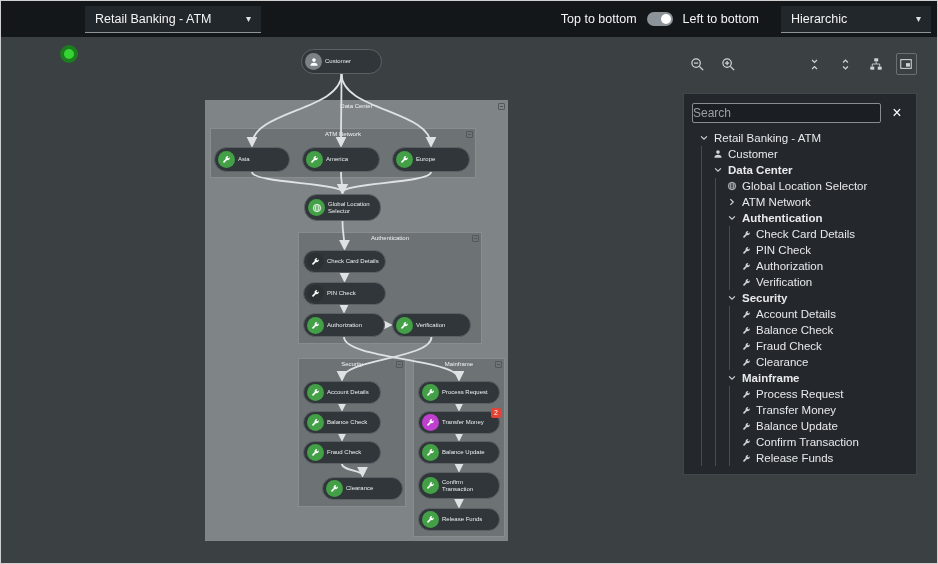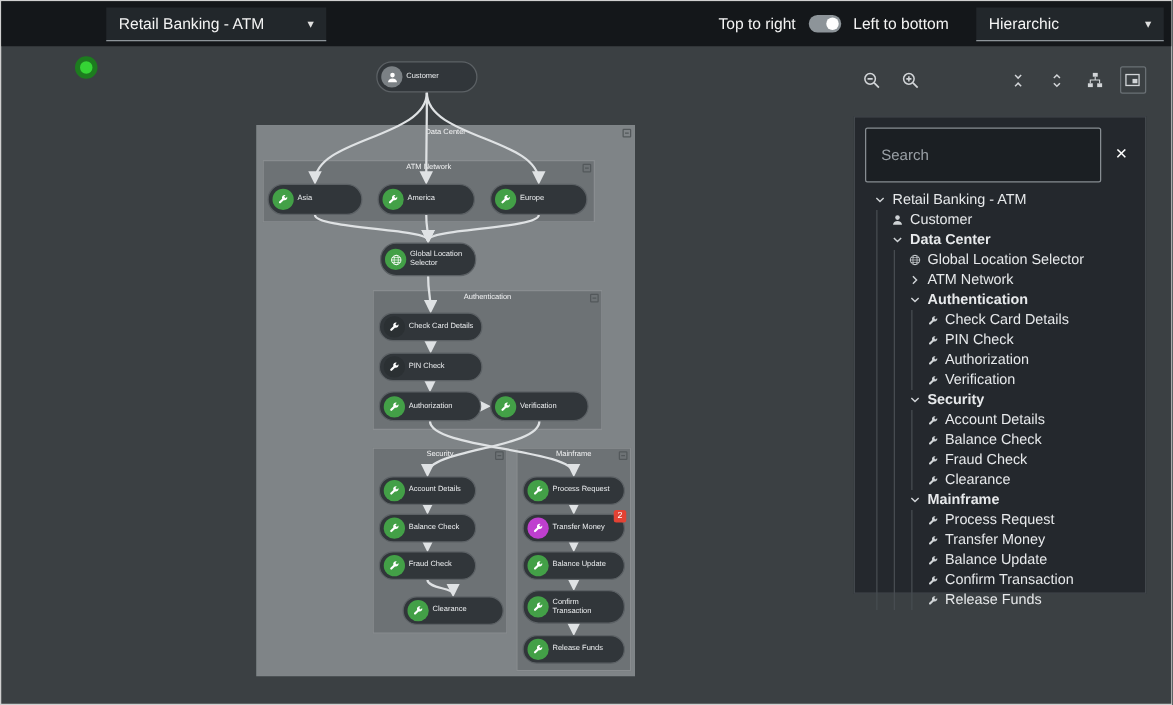--- a/index.html
+++ b/index.html
@@ -37,41 +37,41 @@
 
   
   #toolbar{position:absolute;left:686px;top:50px;width:230px;height:26px;display:flex;align-items:center;gap:9px;z-index:20}
   .tbtn{width:22px;height:22px;background:none;border:none;color:#d2d5d8;display:flex;align-items:center;justify-content:center;padding:0;cursor:pointer}
   .tbtn.boxed{border:1px solid #6a7075;border-radius:2px}
   #toolbar .tbtn[data-name="collapse-icon"]{margin-left:56px}
 
   
   #panel{position:absolute;left:682px;top:92px;width:234px;height:382px;background:#24282d;border:1px solid #42474c;padding:8px;z-index:20}
   #search-row{display:flex;align-items:center}
-  #search-input{flex:1;height:44px;background:#1b1f23;border:1px solid #878d92;border-radius:2px;color:#e8eaed;font-size:12px;padding:0 12px;font-family:"Liberation Sans",sans-serif;outline:none}
+  #search-input{flex:1;height:20px;background:#1b1f23;border:1px solid #878d92;border-radius:2px;color:#e8eaed;font-size:12px;padding:0 0;font-family:"Liberation Sans",sans-serif;outline:none}
   #search-input::placeholder{color:#9aa0a6}
   #search-close{width:22px;height:22px;margin-left:5px;background:none;border:none;color:#ffffff;font-size:16px;line-height:1;cursor:pointer}
   #tree{margin-top:6px}
   .trow{height:16px;display:flex;align-items:center;color:#e7e9eb;font-size:11.5px;padding-left:4px;cursor:pointer;white-space:nowrap}
   .guide{width:14px;height:16px;border-left:1px solid #474c51;transform:translateX(5px);flex:0 0 14px}
   .tico{width:16px;flex:0 0 16px;display:flex;align-items:center;justify-content:center;color:#cfd3d6}
   .tlabel{margin-left:2px}
 </style>
 </head>
 <body>
 
 <div id="app" data-name="app-window">
 
   <header id="topbar" data-name="topbar">
     <div class="dropdown" id="dataset-dd" data-name="dataset-dropdown">
       <span data-name="dataset-dropdown-value">Retail Banking - ATM</span>
       <span class="caret" data-name="chevron-down-icon">▾</span>
     </div>
     <div id="topbar-right">
-      <span data-name="orientation-label-top-to-bottom">Top to right</span>
+      <span data-name="orientation-label-top-to-bottom">Top to bottom</span>
       <div class="toggle" data-name="orientation-toggle">
           <div class="knob" data-name="toggle-knob"></div>
         </div>
       <span data-name="orientation-label-left-to-right">Left to bottom</span>
       <div class="dropdown" id="layout-dd" data-name="layout-dropdown" style="margin-left:12px">
         <span data-name="layout-dropdown-value">Hierarchic</span>
         <span class="caret" data-name="chevron-down-icon">▾</span>
       </div>
     </div>
   </header>

